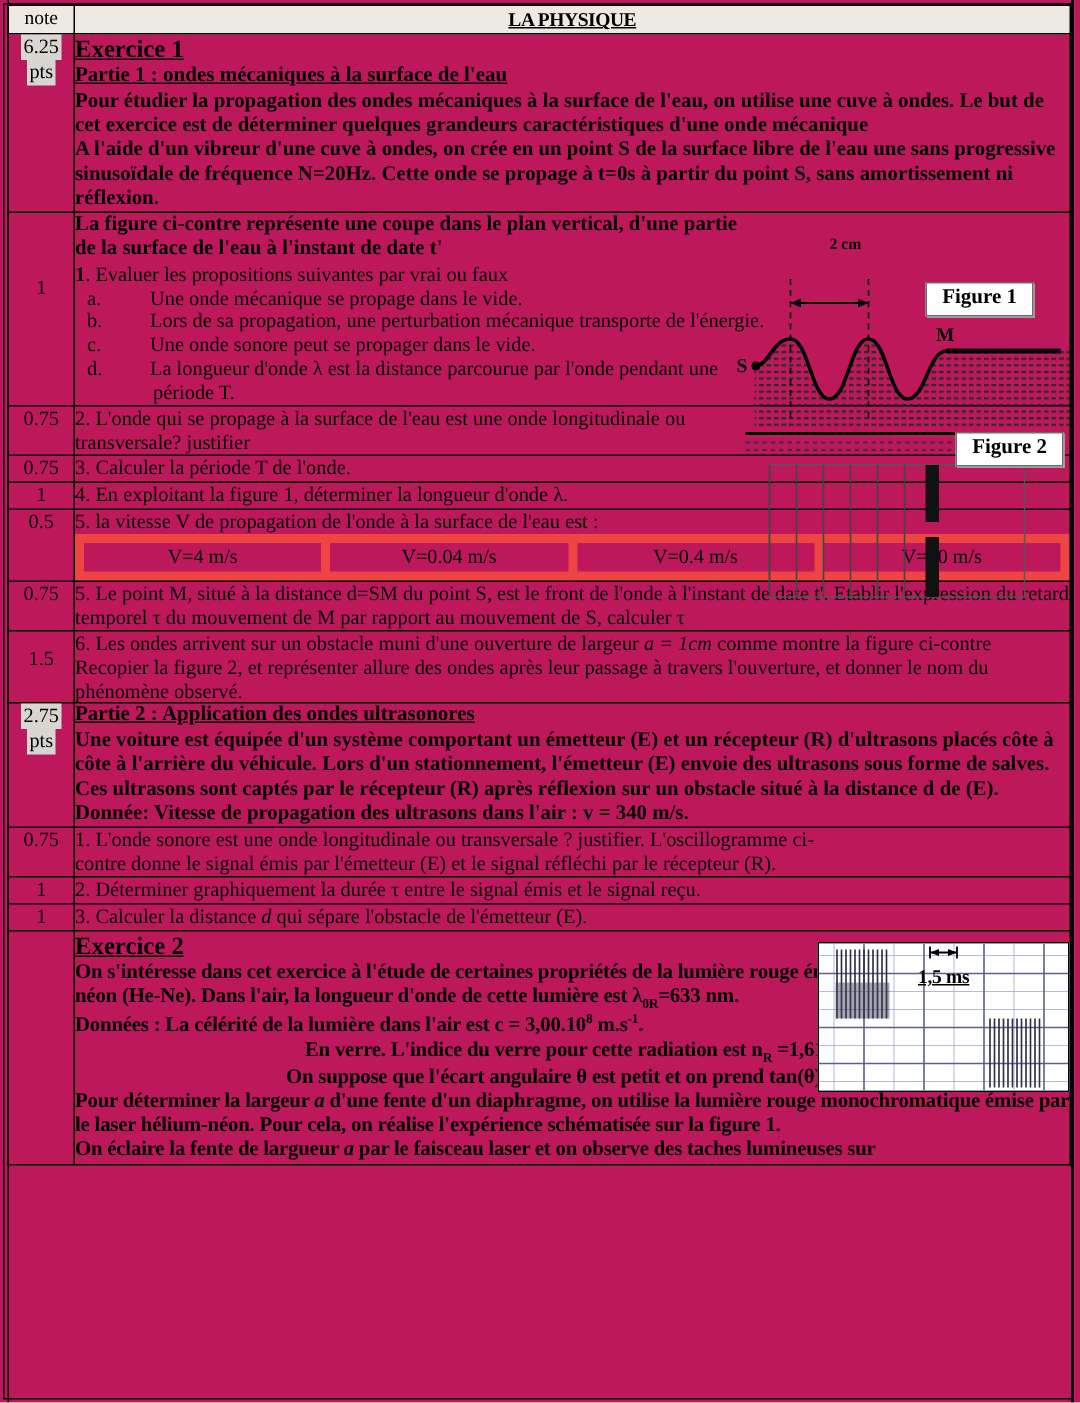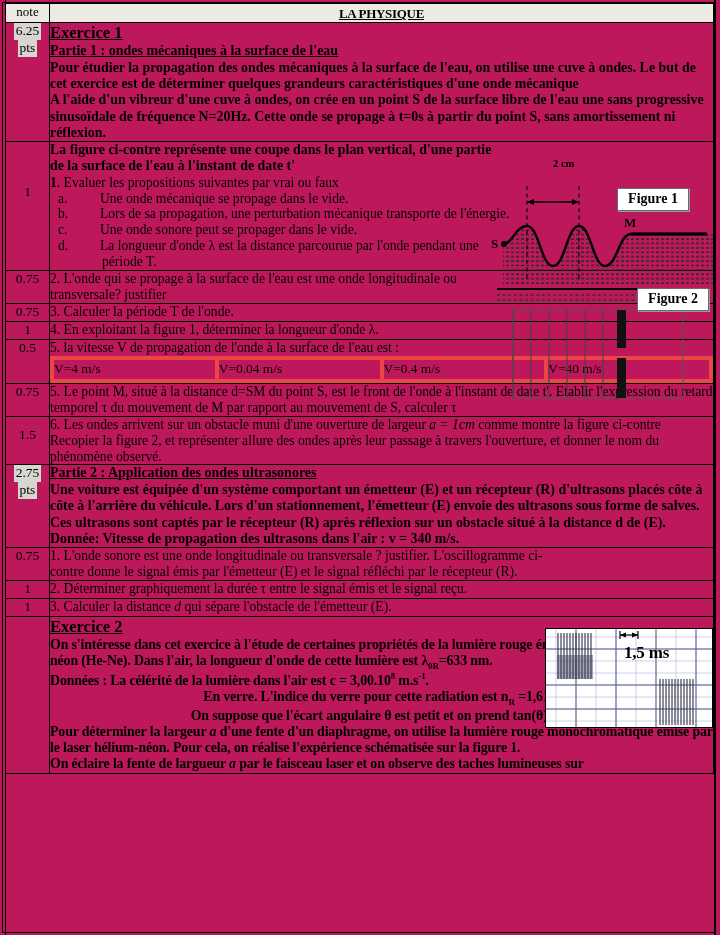--- a/index.html
+++ b/index.html
@@ -124,22 +124,22 @@
   .sub-letter { display: inline-block; width: 20px; }
 
   
   table.vtab {
     width: 100%;
     border-collapse: collapse;
     margin: 1px 0 0 0;
     table-layout: fixed;
   }
   table.vtab td {
-    border: 4px solid #ef4444;
-    text-align: left;
+    border: 6px solid #ef4444;
+    text-align: center;
     font-size: 13.4px;
     padding: 1px 0 2px 0;
   }
   .it { font-style: italic; }
 
   
   .fig1-wrap {
     position: absolute;
     right: 7px;
     top: 158px;
@@ -178,25 +178,26 @@
     right: 7px;
     top: 628px;
     width: 168px;
     height: 100px;
     border: 1px solid #000;
     background: #fff;
     box-sizing: border-box;
   }
   .osc-label {
     position: absolute;
-    left: 78px; top: 14px;
-    font-size: 17px;
+    left: 66px; top: 14px;
+    font-size: 13px;
     font-weight: bold;
     z-index: 4;
     letter-spacing: -0.2px;
+    text-decoration: underline;
   }
   .footer-wm {
     position: absolute;
     left: 0; right: 0;
     bottom: 1px;
     text-align: center;
     font-family: "Liberation Mono", monospace;
     font-size: 10.5px;
     letter-spacing: 2px;
     color: #e3b9b9;

